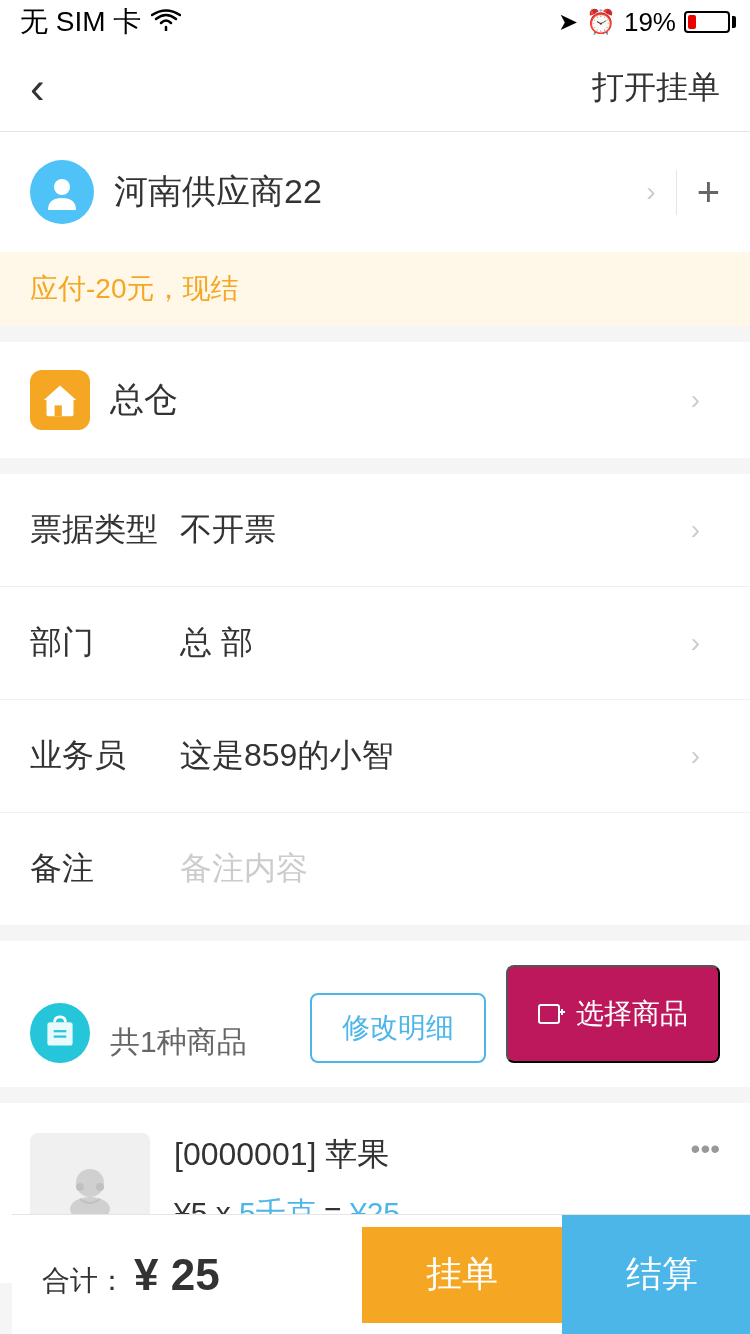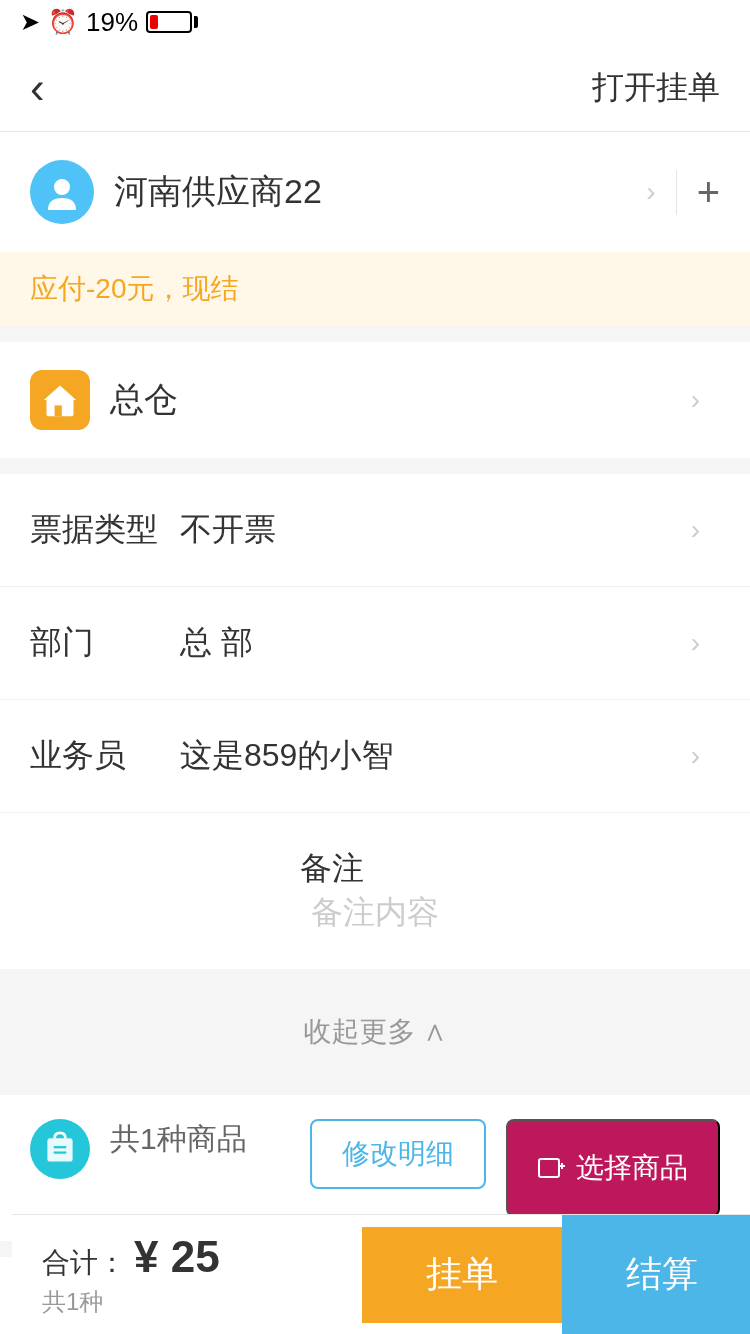--- a/index.html
+++ b/index.html
@@ -128,21 +128,20 @@
     }
     .form-row {
       display: flex;
       align-items: center;
       padding: 34px 30px;
       border-bottom: 1px solid #f0f0f0;
       min-height: 100px;
     }
     .form-row:last-child {
       border-bottom: none;
-      flex-direction: column;
     }
     .form-label {
       font-size: 32px;
       color: #333;
       width: 150px;
       flex-shrink: 0;
     }
     .form-value {
       flex: 1;
       font-size: 32px;
@@ -159,21 +158,21 @@
       padding: 28px 0;
       font-size: 28px;
       color: #999;
       margin-bottom: 16px;
     }
 
     
     .products-header {
       background: #fff;
       display: flex;
-      align-items: flex-start;
+      align-items: flex-end;
       padding: 24px 30px;
       gap: 20px;
     }
     .product-count-icon {
       width: 60px; height: 60px; border-radius: 50%; background: #26c6da;
       display: flex; align-items: center; justify-content: center;
       color: #fff; font-size: 28px; flex-shrink: 0;
     }
     .product-count-text {
       flex: 1; font-size: 30px; color: #666;
@@ -249,20 +248,31 @@
     }
     .btn-checkout {
       width: 200px; height: 120px; background: #4db6e8; color: #fff;
       font-size: 36px; border: none; display: flex; align-items: center; justify-content: center; text-align: center;
     }
   </style>
 </head>
 <body>
 
 <div class="status-bar">
+  <div class="status-left">
+    <span>无 SIM 卡</span>
+    <span>
+      <svg width="30" height="22" viewBox="0 0 30 22">
+        <path d="M15 18 L15 22" stroke="#000" stroke-width="2.5" stroke-linecap="round"></path>
+        <path d="M10 14 Q15 9 20 14" stroke="#000" stroke-width="2.5" fill="none" stroke-linecap="round"></path>
+        <path d="M5 10 Q15 2 25 10" stroke="#000" stroke-width="2.5" fill="none" stroke-linecap="round"></path>
+        <path d="M1 6 Q15 -3 29 6" stroke="#000" stroke-width="2.5" fill="none" stroke-linecap="round"></path>
+      </svg>
+    </span>
+  </div>
   <div class="status-right">
     <span style="font-size:24px;">➤</span>
     <span style="font-size:24px;">⏰</span>
     <span>19%</span>
     <div class="battery-icon">
       <div class="battery-fill"></div>
     </div>
   </div>
 </div>
 
@@ -315,23 +325,20 @@
       <span class="form-label">业务员</span>
       <span class="form-value">这是859的小智</span>
       <span class="row-arrow">›</span>
     </div>
     <div class="form-row">
       <span class="form-label">备注</span>
       <span class="form-value form-placeholder">备注内容</span>
     </div>
   </div>
 
-  <div class="collapse-bar">
-    <span>收起更多 ∧</span>
-  </div>
 
   <div class="products-header">
     <div class="product-count-icon">
       <svg width="36" height="36" viewBox="0 0 40 40">
         <rect x="6" y="8" width="28" height="26" rx="3" fill="white" opacity="0.9"></rect>
         <path d="M14 8 Q14 2 20 2 Q26 2 26 8" stroke="white" stroke-width="3" fill="none"></path>
         <line x1="13" y1="18" x2="27" y2="18" stroke="#26c6da" stroke-width="2.5"></line>
         <line x1="13" y1="24" x2="27" y2="24" stroke="#26c6da" stroke-width="2.5"></line>
       </svg>
     </div>
@@ -374,17 +381,16 @@
   </div>
 
 </div>
 
 <div class="bottom-bar">
   <div class="total-area">
     <div class="total-label">
       <span>合计：</span>
       <span class="total-amount">¥ 25</span>
     </div>
-    <div class="total-count">共1种</div>
   </div>
   <button class="btn-suspend">挂单</button>
   <button class="btn-checkout">结算</button>
 </div>
 
 </body></html>

